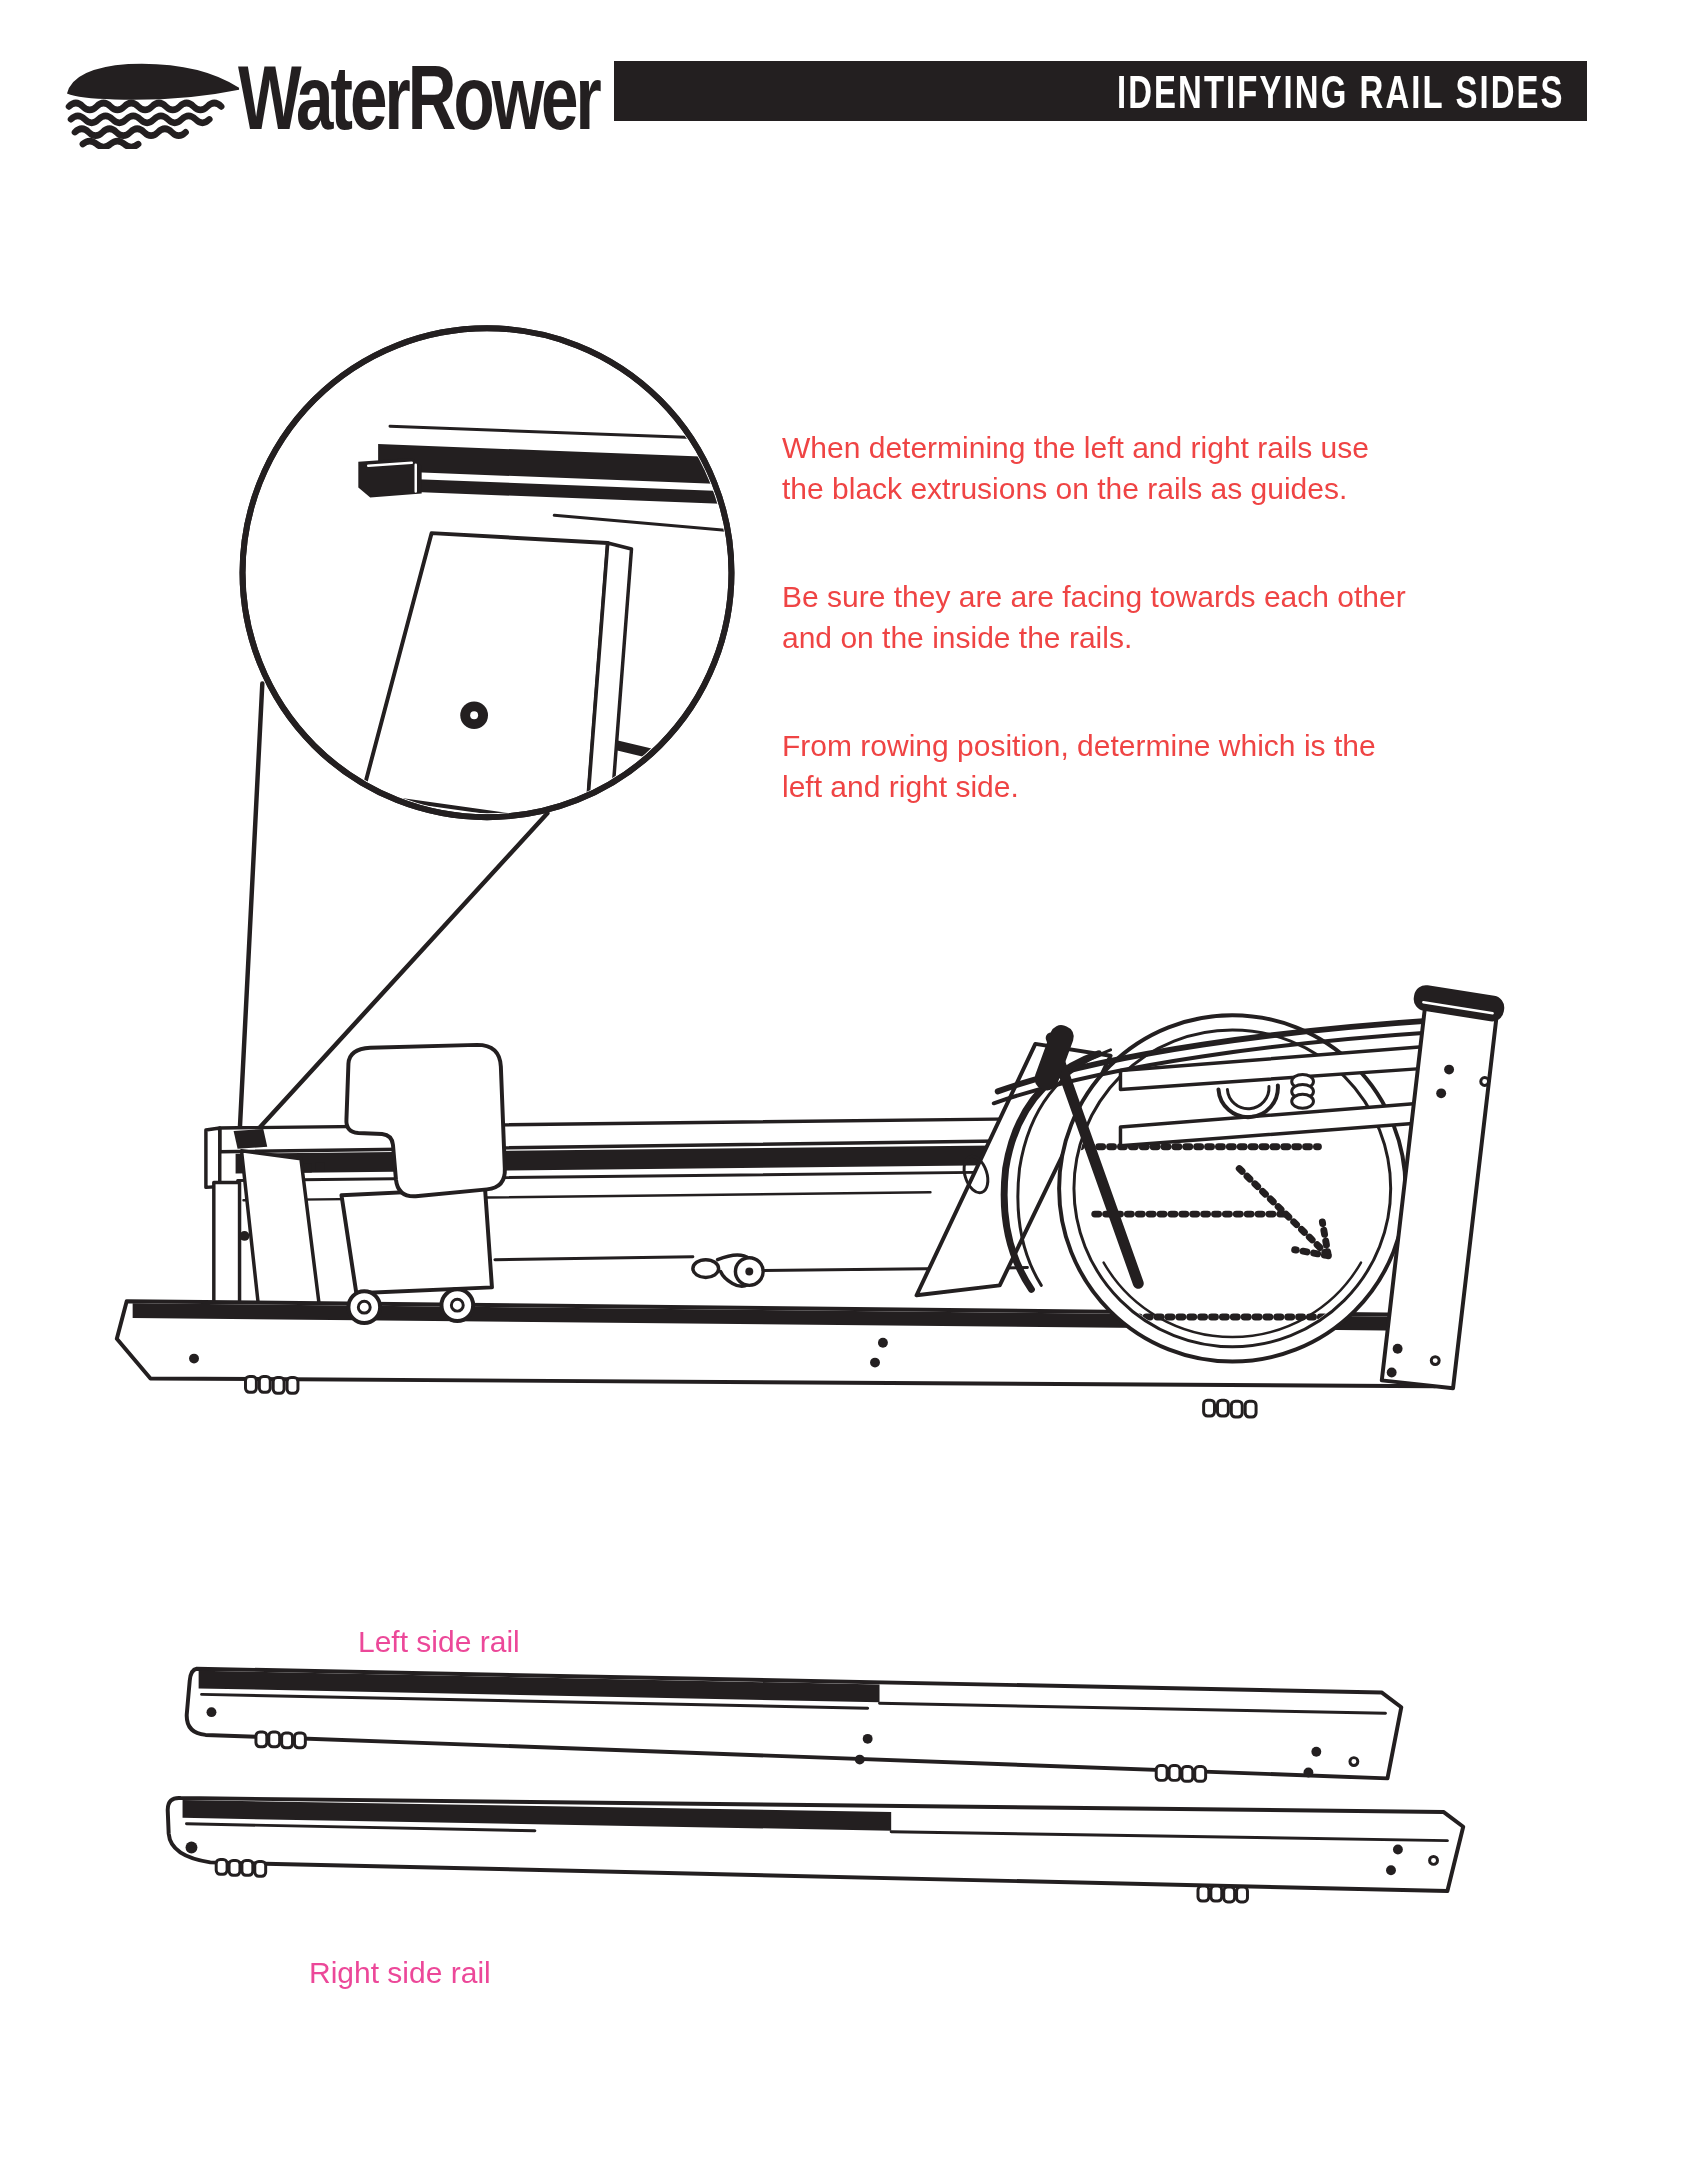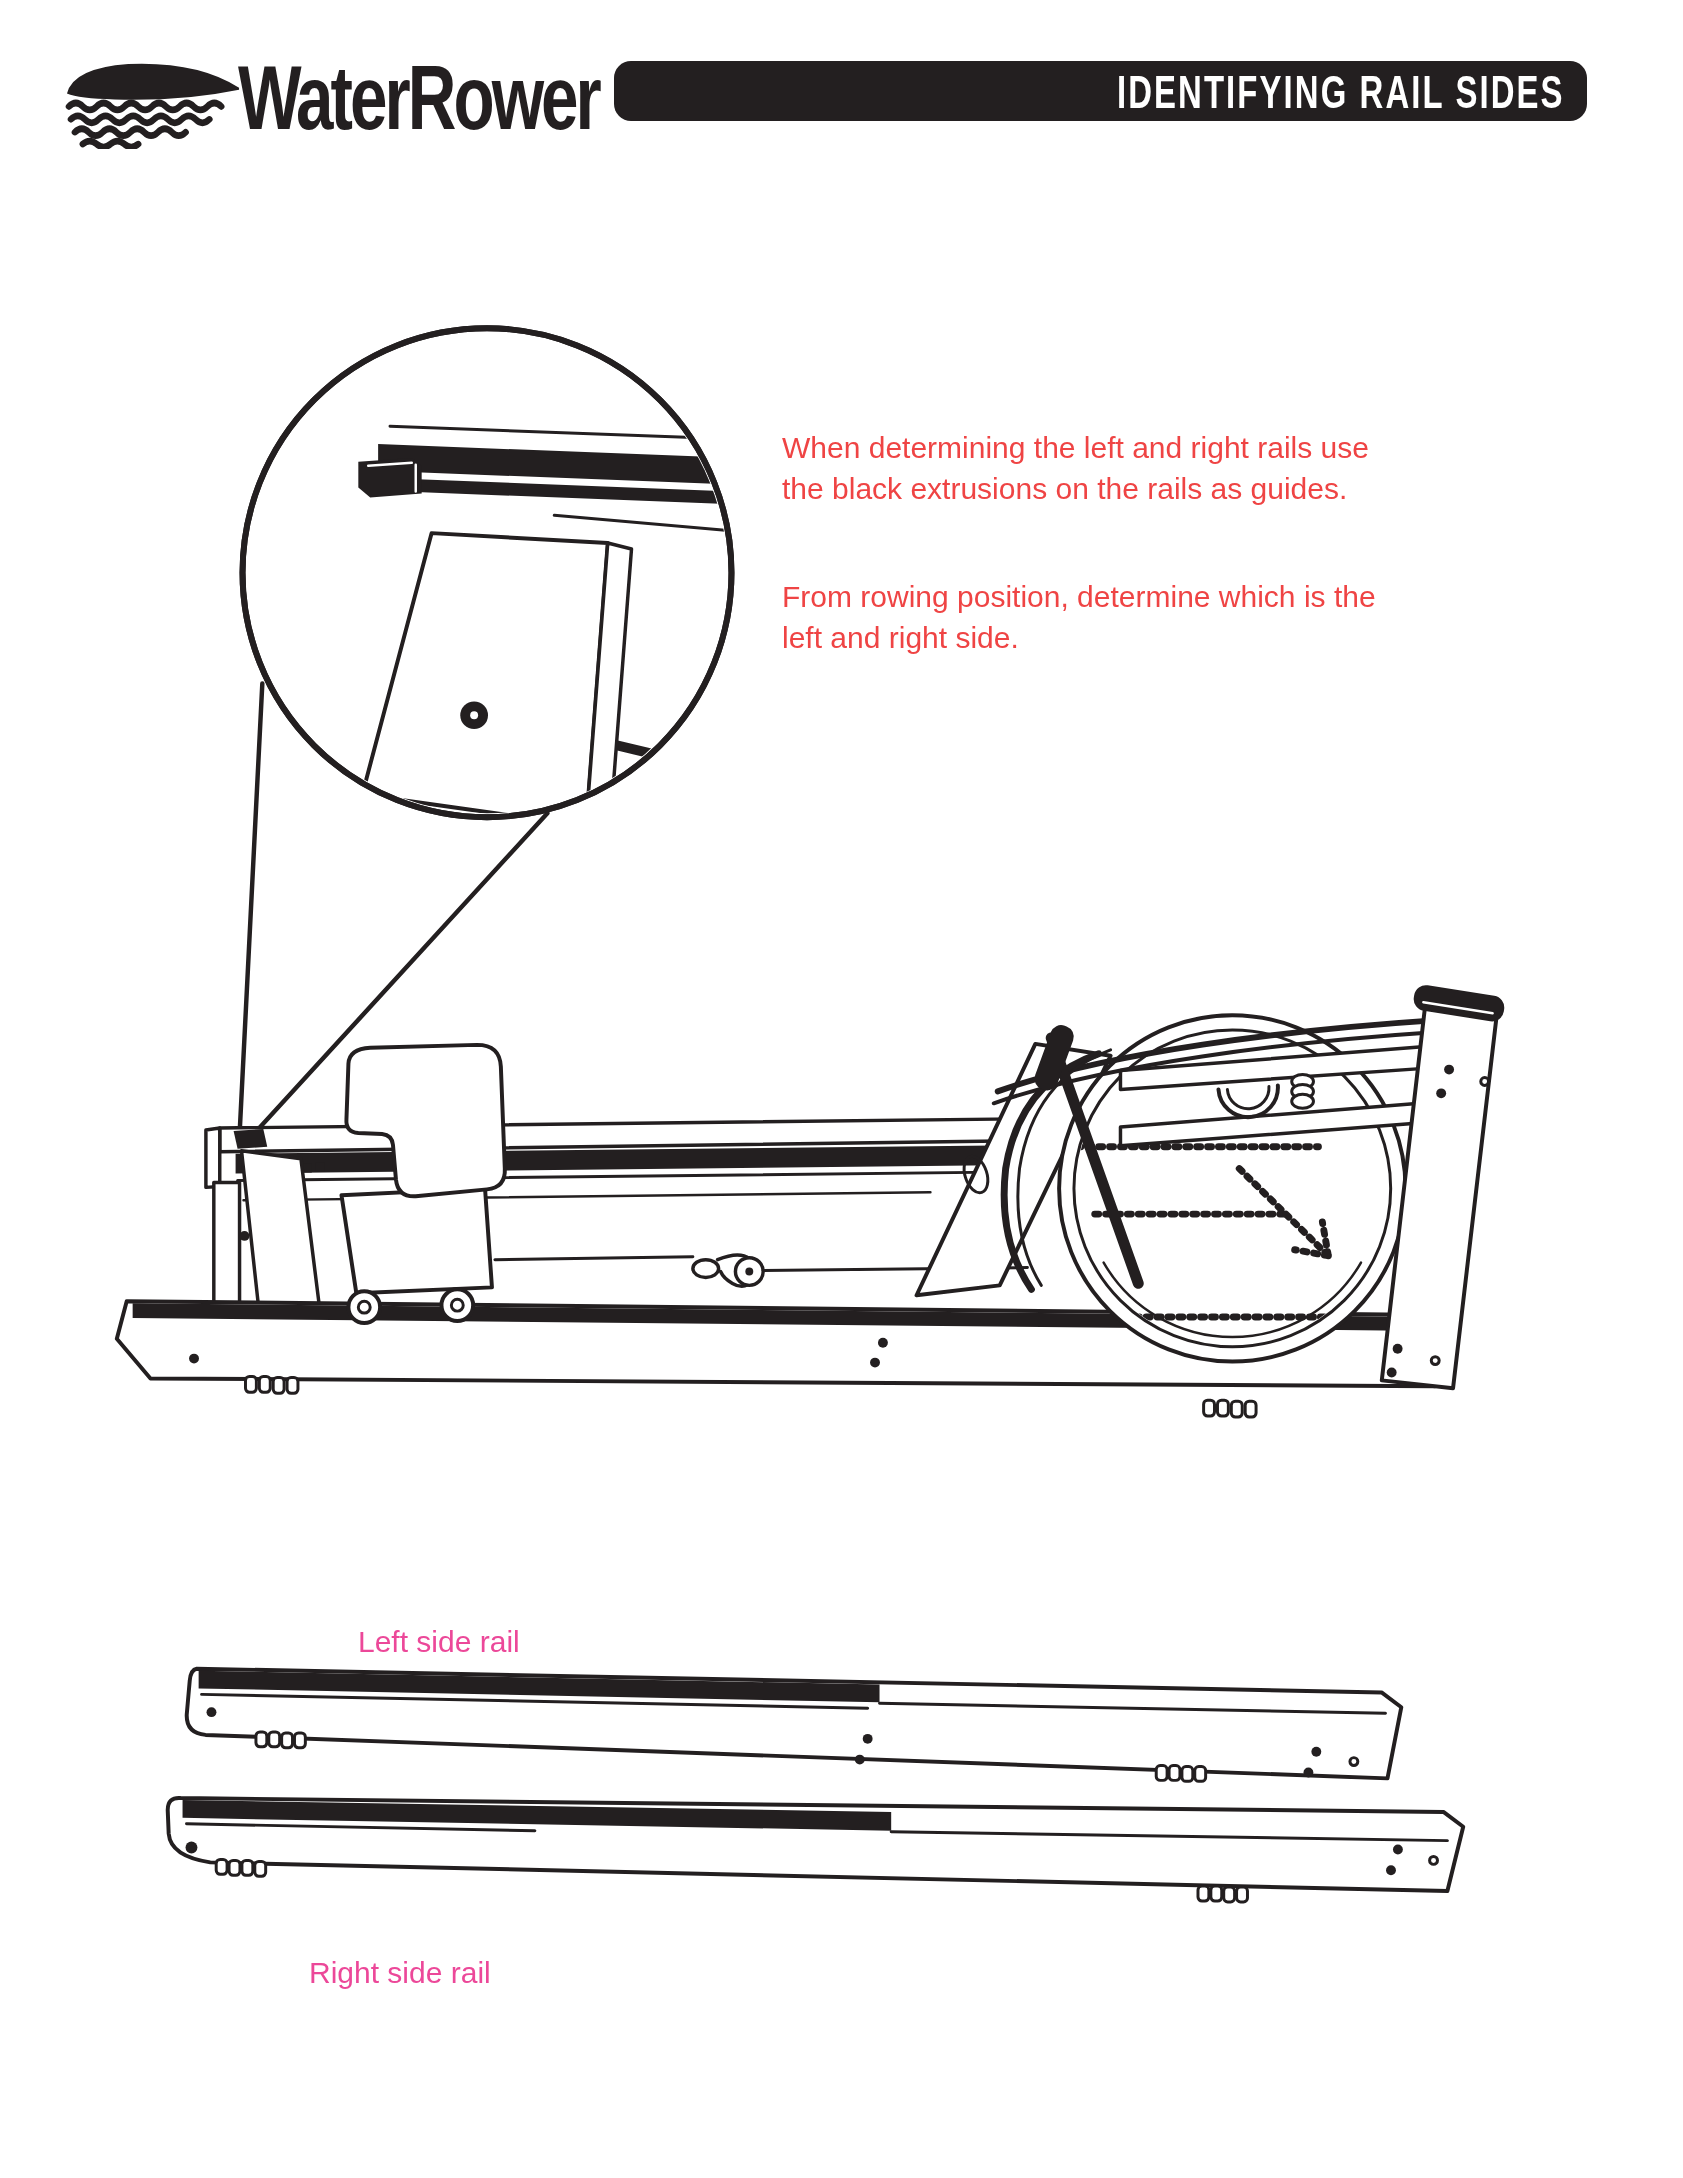--- a/index.html
+++ b/index.html
@@ -10,21 +10,21 @@
   
   .logo{position:absolute;left:59px;top:50px;height:89px;display:flex;align-items:center;}
   .logo-icon{position:absolute;left:4px;top:10px;}
   .brand{
     position:absolute;left:179px;top:-4px;
     font-size:91px;font-weight:700;letter-spacing:-4px;color:#231f20;
     transform:scaleX(0.74);transform-origin:left center;white-space:nowrap;
   }
   .banner{
     position:absolute;left:614px;top:61px;width:973px;height:60px;background:#231f20;
-    display:flex;align-items:center;justify-content:flex-end;padding-right:22px;box-sizing:border-box;border-radius:17px;
+    display:flex;align-items:center;justify-content:flex-end;padding-right:22px;box-sizing:border-box;
   }
   .banner span{
     color:#ffffff;font-size:47px;font-weight:700;letter-spacing:3px;white-space:nowrap;
     transform:scaleX(0.70);transform-origin:right center;
   }
   
   .instructions{position:absolute;left:782px;top:427px;width:772px;color:#ef4444;}
   .instructions p{
     margin:0 0 67px 0;font-size:30px;line-height:41px;white-space:pre-line;
   }
@@ -53,20 +53,22 @@
       <span class="brand">WaterRower</span>
     </div>
     <div class="banner">
       <span>IDENTIFYING RAIL SIDES</span>
     </div>
   </header>
 
   <section class="instructions">
     <p>When determining the left and right rails use
 the black extrusions on the rails as guides.</p>
+    <p>Be sure they are are facing towards each other
+and on the inside the rails.</p>
     <p>From rowing position, determine which is the
 left and right side.</p>
   </section>
 
   <svg style="left:99px;top:238px;" width="1455" height="1198" viewBox="100 240 1470 1210" fill="none" stroke-linecap="round" stroke-linejoin="round">
     <defs>
       <clipPath id="cc">
           <circle cx="492" cy="578" r="243"></circle>
         </clipPath>
       <clipPath id="tankClip">

